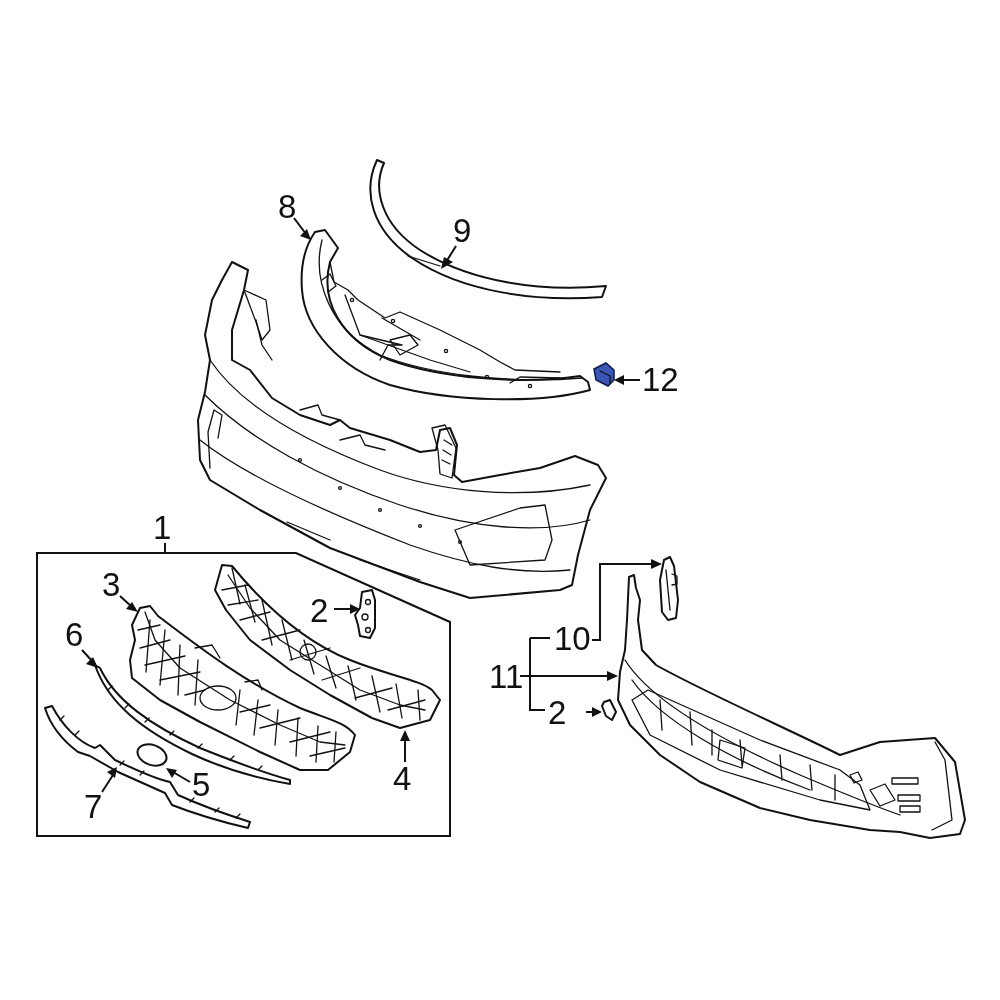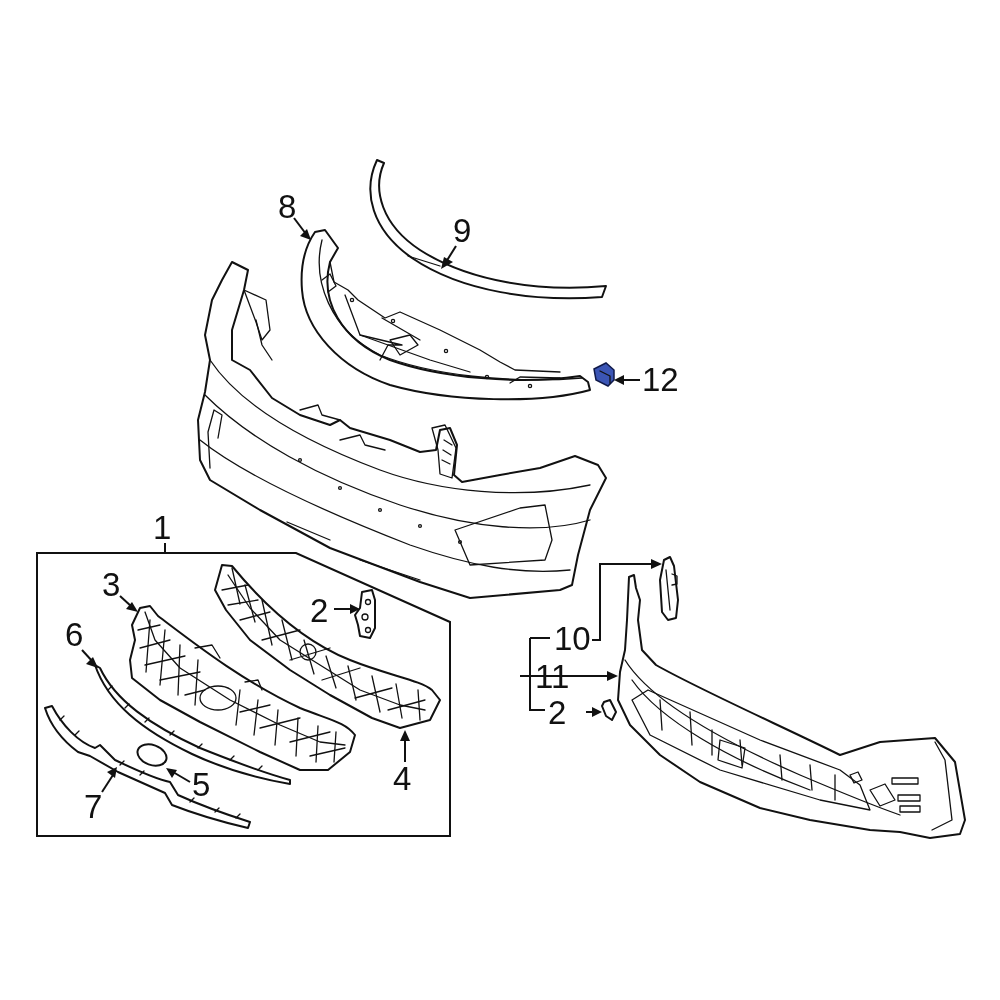--- a/index.html
+++ b/index.html
@@ -171,15 +171,15 @@
 <div class="callout" style="left:153px; top:511px;">1</div>
 <div class="callout" style="left:310px; top:594px;">2</div>
 <div class="callout" style="left:102px; top:568px;">3</div>
 <div class="callout" style="left:393px; top:762px;">4</div>
 <div class="callout" style="left:192px; top:768px;">5</div>
 <div class="callout" style="left:65px; top:618px;">6</div>
 <div class="callout" style="left:84px; top:790px;">7</div>
 <div class="callout" style="left:278px; top:190px;">8</div>
 <div class="callout" style="left:453px; top:214px;">9</div>
 <div class="callout" style="left:642px; top:363px;">12</div>
-<div class="callout" style="left:489px; top:660px;margin-left:46px;">11</div>
+<div class="callout" style="left:489px; top:660px;">11</div>
 <div class="callout" style="left:554px; top:622px;">10</div>
 <div class="callout" style="left:548px; top:696px;">2</div>
 
 </body></html>

